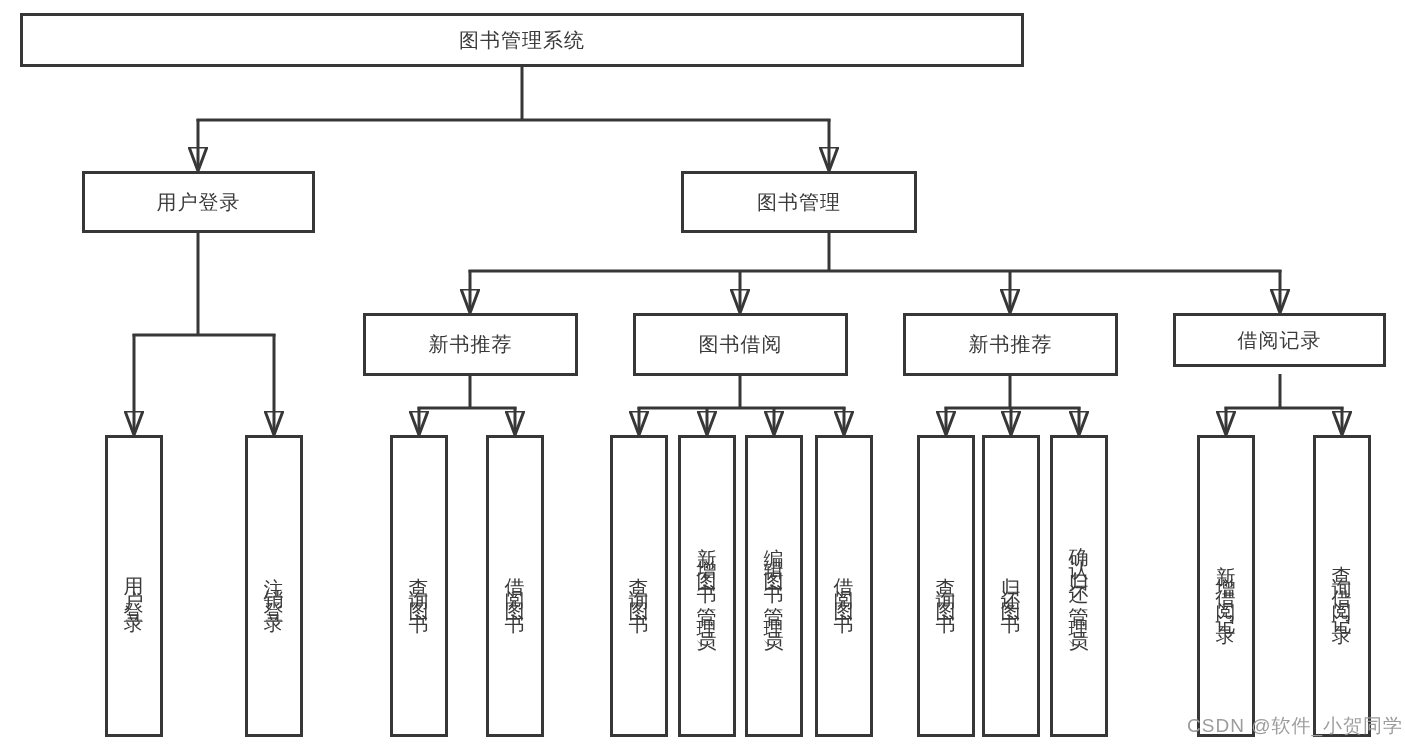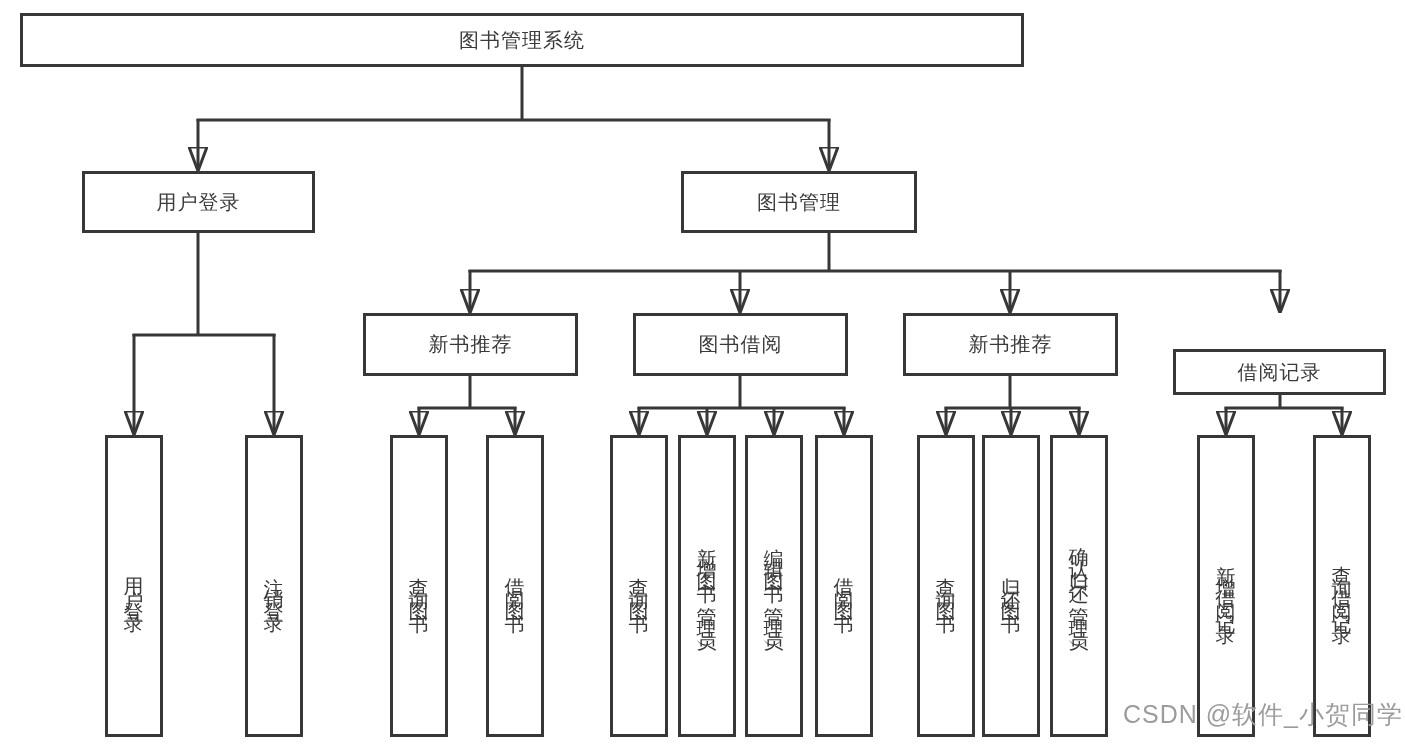--- a/index.html
+++ b/index.html
@@ -34,22 +34,22 @@
     writing-mode:vertical-rl;
     text-orientation:mixed;
     letter-spacing:12px;
     line-height:1;
     white-space:nowrap;
   }
   .leaf{width:58px;height:302px;top:435px;}
   .watermark{
     position:absolute;
     right:2px;
-    bottom:16px;
-    font-size:25px;
+    bottom:8px;
+    font-size:19px;
     color:var(--wm);
     letter-spacing:1px;
     z-index:5;
   }
 </style>
 </head>
 <body>
 
 <div class="canvas">
 
@@ -114,21 +114,21 @@
 
   <div class="node" style="left:633px;top:313px;width:215px;height:63px;">
     <span>图书借阅</span>
   </div>
   <div class="node" style="left:363px;top:313px;width:215px;height:63px;">
     <span>新书推荐</span>
   </div>
   <div class="node" style="left:903px;top:313px;width:215px;height:63px;">
     <span>新书推荐</span>
   </div>
-  <div class="node" style="left:1173px;top:313px;width:213px;height:46px;margin-top:36px;">
+  <div class="node" style="left:1173px;top:313px;width:213px;height:54px;">
     <span>借阅记录</span>
   </div>
 
   <div class="node leaf" style="left:105px;">
     <span class="vtext">用户登录</span>
   </div>
   <div class="node leaf" style="left:245px;">
     <span class="vtext">注销登录</span>
   </div>
 

